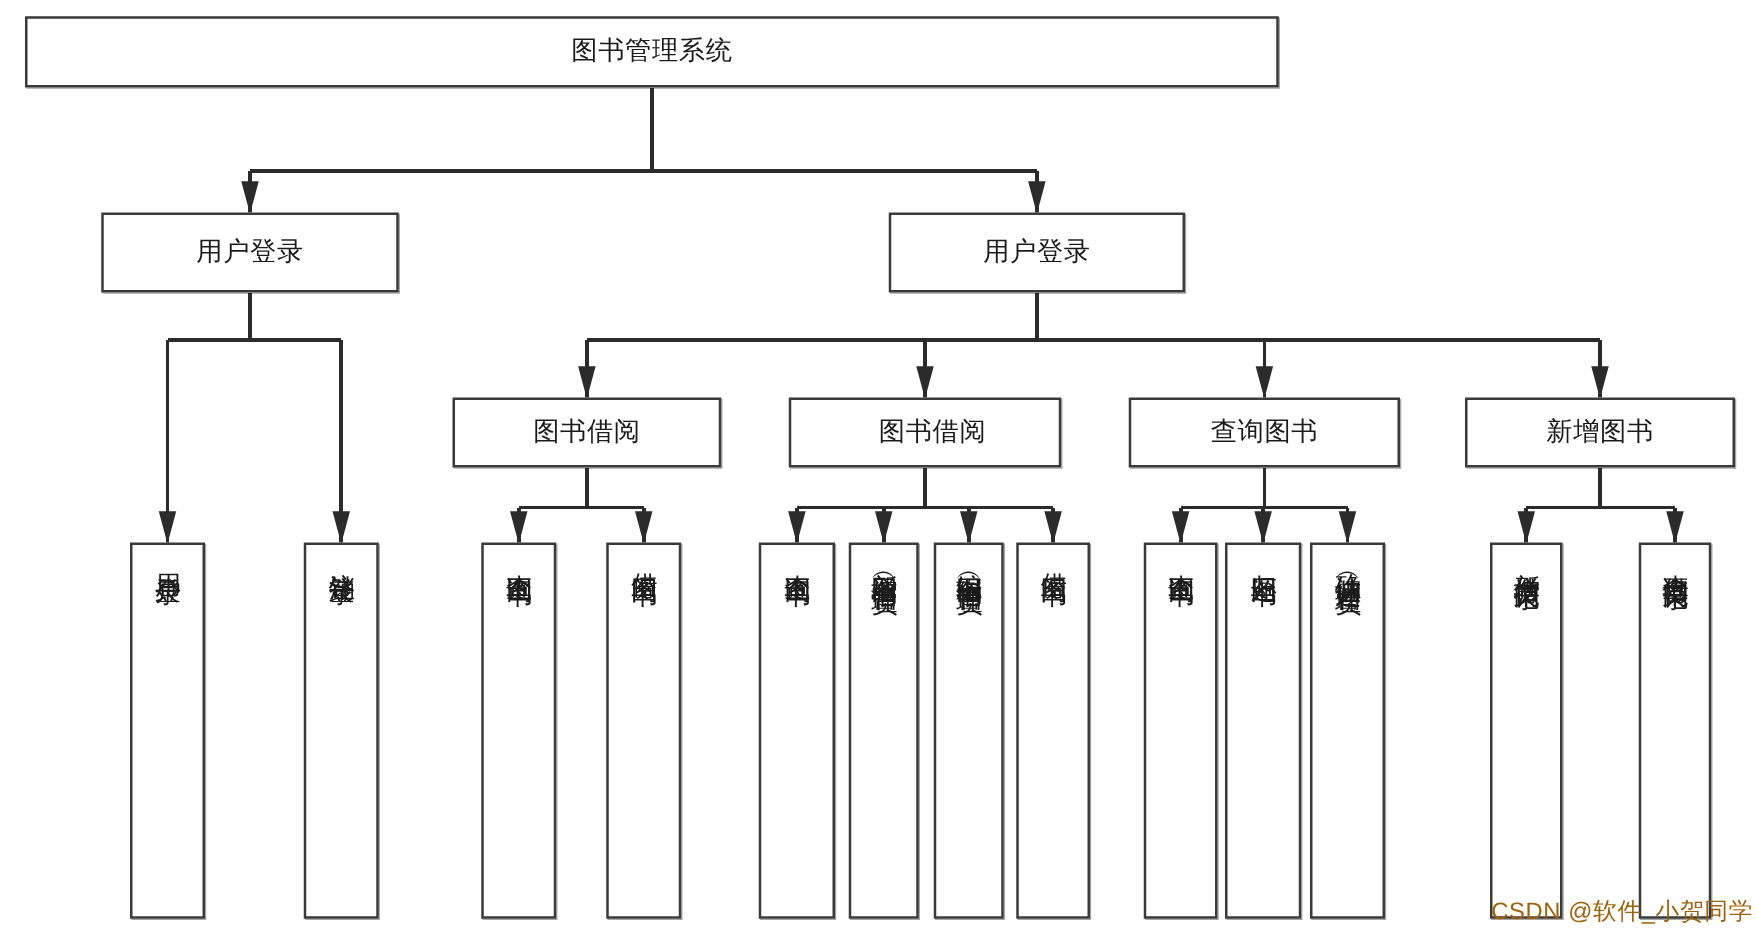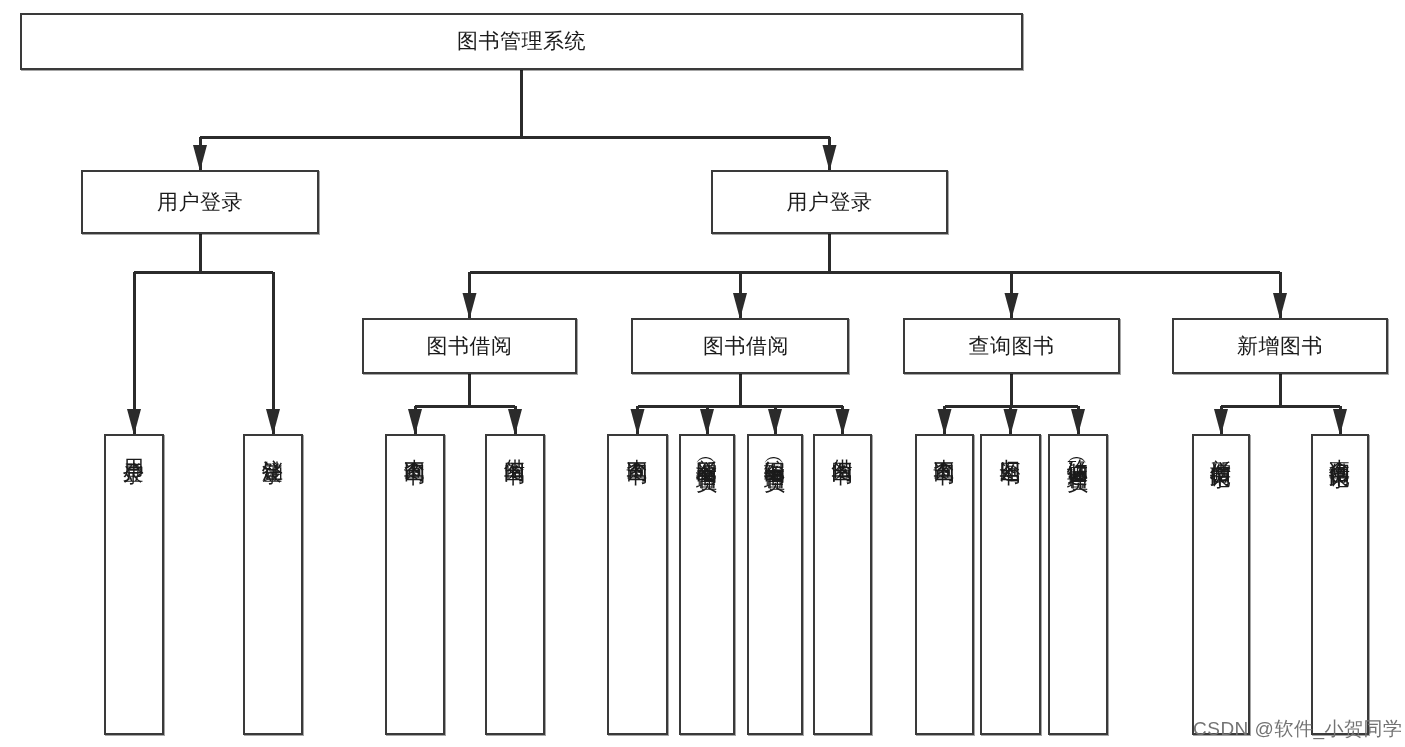--- a/index.html
+++ b/index.html
@@ -180,14 +180,14 @@
       <div class="node vert" style="left: 1048px; top: 434px; width: 60px; height: 301px;">
         <span class="label">确认归还（管理员）</span>
       </div>
       <div class="node vert" style="left: 1192px; top: 434px; width: 58px; height: 301px;">
         <span class="label">新增借阅记录</span>
       </div>
       <div class="node vert" style="left: 1311px; top: 434px; width: 58px; height: 301px;">
         <span class="label">查询借阅记录</span>
       </div>
     </div>
-  <div class="watermark" style="left: 1193px; top: 716px; color: #737373;">CSDN @软件_小贺同学</div>
+  <div class="watermark" style="left: 1193px; top: 716px; color: #a16207;">CSDN @软件_小贺同学</div>
 </div>
 
 </body></html>

